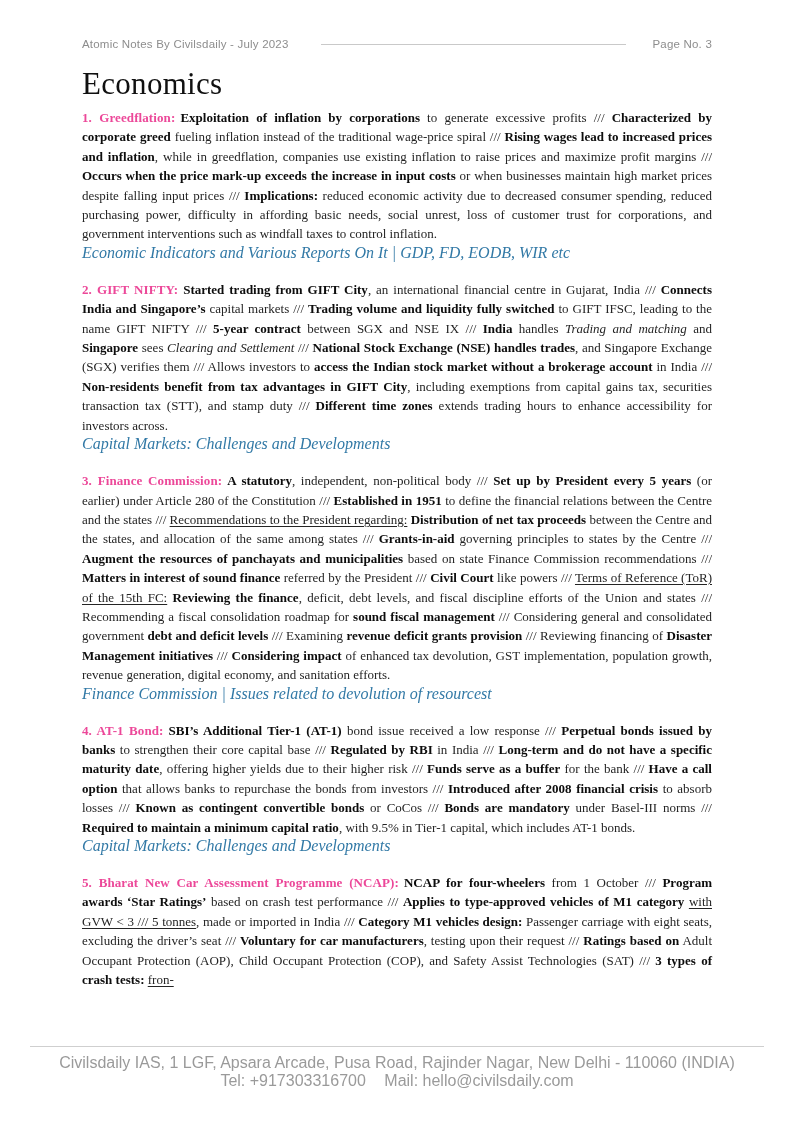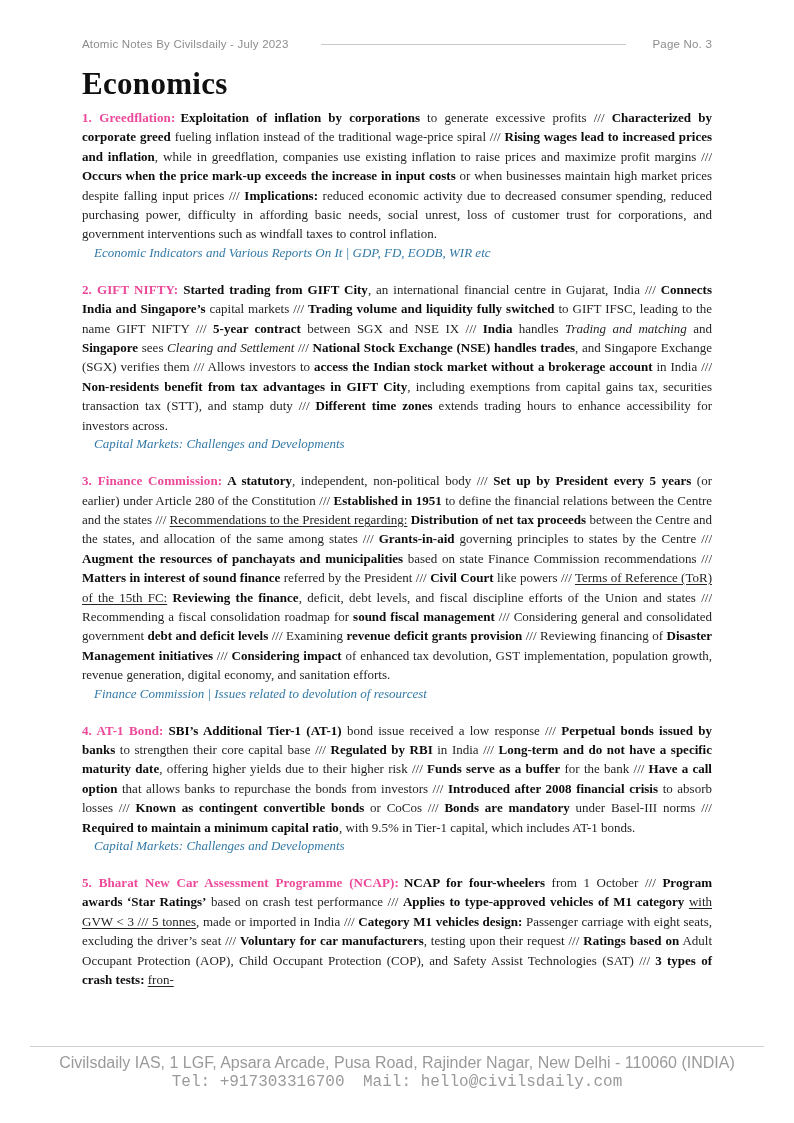--- a/index.html
+++ b/index.html
@@ -16,52 +16,52 @@
   .hdr{
     position:absolute;top:38px;left:82px;right:82px;
     display:flex;align-items:center;
     font-family:"Liberation Sans","DejaVu Sans",sans-serif;
     font-size:11.5px;color:#8d8d8d;letter-spacing:.2px;
   }
   .hdr .rule{flex:1;border-top:1.5px solid #c9c9c9;margin:0 26px 0 32px;height:0;}
   
   .title{
     position:absolute;top:66px;left:82px;
-    font-size:31px;font-weight:700;color:#101010;
+    font-size:31px;font-weight:400;color:#101010;
     letter-spacing:.3px;margin:0;
   }
   
   .content{position:absolute;top:108px;left:82px;width:630px;}
   section{margin:0 0 20px 0;}
   p.body{
     margin:0;
     font-size:13px;line-height:19.4px;
     text-align:justify;color:#242424;
   }
   p.body .h{
     font-weight:700;font-size:13px;color:#ec4899;
     margin-right:5px;letter-spacing:.1px;
   }
   p.body span.b{font-weight:700;color:#0d0d0d;}
   p.body span.i{font-style:italic;}
   p.body span.u{text-decoration:underline;text-underline-offset:2px;margin-top:36px;}
   p.tag{
-    margin:2px 0 0 12px;
-    font-size:13px;font-style:italic;line-height:14px;
+    margin:2px 0 0 0;
+    font-size:16px;font-style:italic;line-height:14px;
   }
   
   .ftr{
     position:absolute;left:30px;right:30px;top:1046px;
     border-top:1.5px solid #cfcfcf;
     padding-top:7px;
     text-align:center;
     font-family:"Liberation Sans","DejaVu Sans",sans-serif;
     font-size:16px;color:#9a9a9a;line-height:17.5px;
   }
-  .ftr .l2 span{margin:15px 7px;font-family:Liberation Mono, monospace;}
+  .ftr .l2 span{margin:15px 7px;}
 </style>
 </head>
 <body>
 
 <div class="page">
 
   <div class="hdr">
     <span>Atomic Notes By Civilsdaily - July 2023</span>
     <span class="rule"></span>
     <span>Page No. 3</span>

